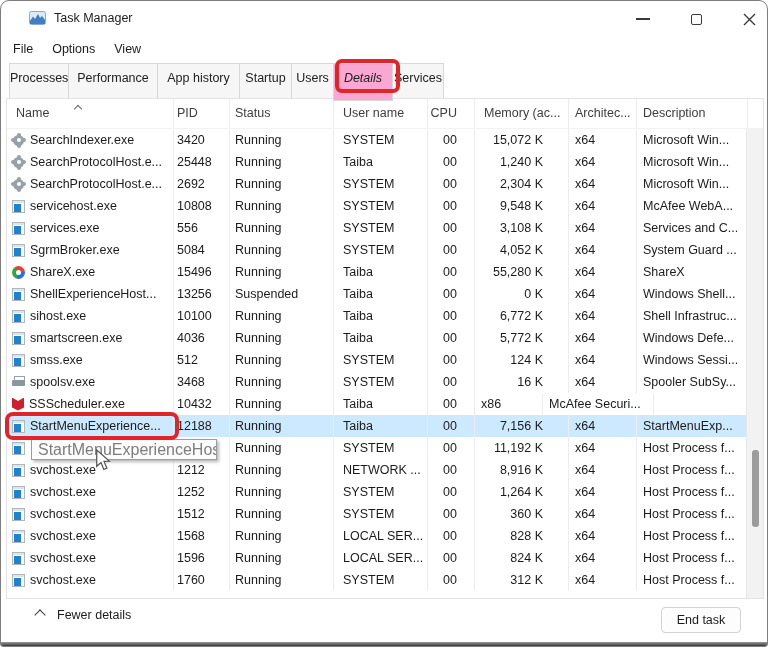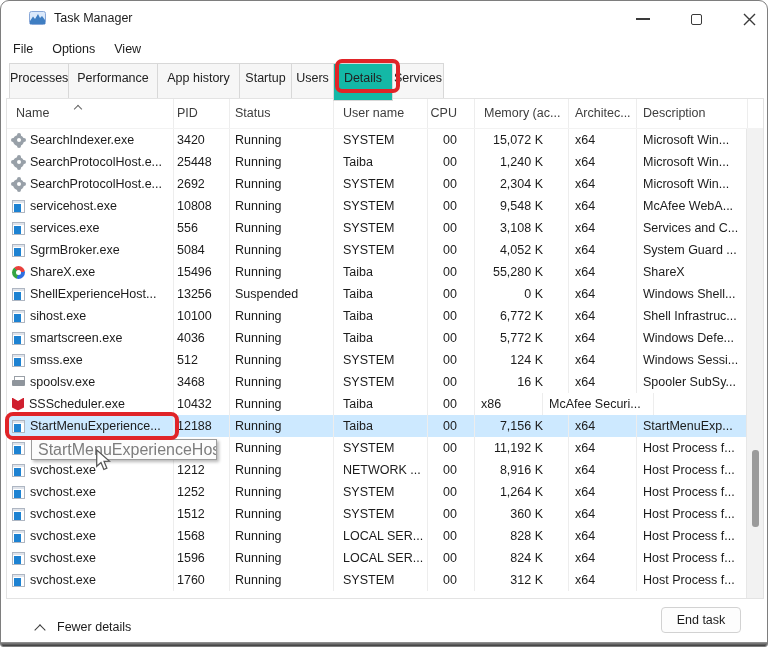--- a/index.html
+++ b/index.html
@@ -18,21 +18,21 @@
   .minbar{width:14px;height:1.6px;background:#3a3a3a;}
   .maxbox{width:11px;height:11px;border:1.5px solid #3a3a3a;border-radius:2px;}
   
   .menubar{position:absolute;left:10px;top:37px;height:22px;display:flex;align-items:center;}
   .mi{font-size:12.5px;color:#1c1c1c;margin-right:15px;padding:1px 2px;}
   
   .tabbar{position:absolute;left:8px;top:62px;height:29px;display:flex;}
   .tab{height:38px;line-height:28px;text-align:center;font-size:12.5px;color:#222;
        background:#f6f6f6;border:1px solid #d8d8d8;margin-left:-1px;white-space:nowrap;overflow:hidden;}
   .tab:first-child{margin-left:0;}
-  .tab.active{background:#14b8a6;z-index:2;}
+  .tab.active{background:#f9a8d4;z-index:2;font-style:italic;}
   
   .pane{position:absolute;left:5px;top:97px;width:758px;height:501px;border:1px solid #e3e3e3;background:#fff;}
   .hdr{position:relative;height:30px;display:flex;border-bottom:1px solid #f2f2f2;}
   .cell{flex:none;height:22px;line-height:22px;font-size:12.5px;white-space:nowrap;overflow:hidden;
         border-right:1px solid #ededed;color:#1b1b1b;}
   .hc{height:29px;line-height:29px;color:#3d3d3d;position:relative;}
   .c0{width:167px;padding-left:5px;display:flex;align-items:center;gap:5px;}
   .hc.c0{display:block;padding-left:9px;}
   .c1{width:56px;padding-left:3px;}
   .c2{width:104px;padding-left:5px;}
@@ -70,21 +70,21 @@
   
   .redbox{position:absolute;border:4px solid #e02428;background:transparent;z-index:6;pointer-events:none;}
   .redbox.tabbox{left:334px;top:58px;width:65px;height:34px;border-radius:7px;}
   .redbox.rowbox{left:4px;top:411px;width:174px;height:28px;border-radius:8px;}
   .tooltip{position:absolute;left:30px;top:438px;width:186px;height:21px;z-index:5;
      background:#fcfcfc;border:1px solid #9c9c9c;box-shadow:2px 2px 3px rgba(0,0,0,.28);
      font-size:16px;line-height:19px;color:#7d7d7d;padding-left:6px;white-space:nowrap;overflow:hidden;}
   .cursor{position:absolute;left:94px;top:448px;z-index:8;}
   
   .footer{position:absolute;left:5px;top:598px;width:758px;height:44px;background:#fff;}
-  .fewer{position:absolute;left:26px;top:9px;height:26px;display:flex;align-items:flex-end;gap:13px;padding:0 4px;}
+  .fewer{position:absolute;left:26px;top:9px;height:26px;display:flex;align-items:flex-start;gap:13px;padding:0 4px;}
   .chev{width:8px;height:8px;border-top:1.6px solid #3c3c3c;border-left:1.6px solid #3c3c3c;transform:rotate(45deg);margin-top:3px;}
   .fewer .lbl{font-size:12.5px;color:#1b1b1b;}
   .endtask{position:absolute;left:655px;top:8px;width:80px;height:26px;background:#fdfdfd;
      border:1px solid #d2d2d2;border-radius:4px;font-size:12.5px;color:#1b1b1b;
      font-family:"Liberation Sans", sans-serif;display:flex;align-items:center;justify-content:center;}
   .bottom-edge{position:absolute;left:0;right:0;bottom:0;height:4px;
      background:linear-gradient(#9a9a9a,#3a3a3a);z-index:9;}
 </style>
 </head>
 <body>

